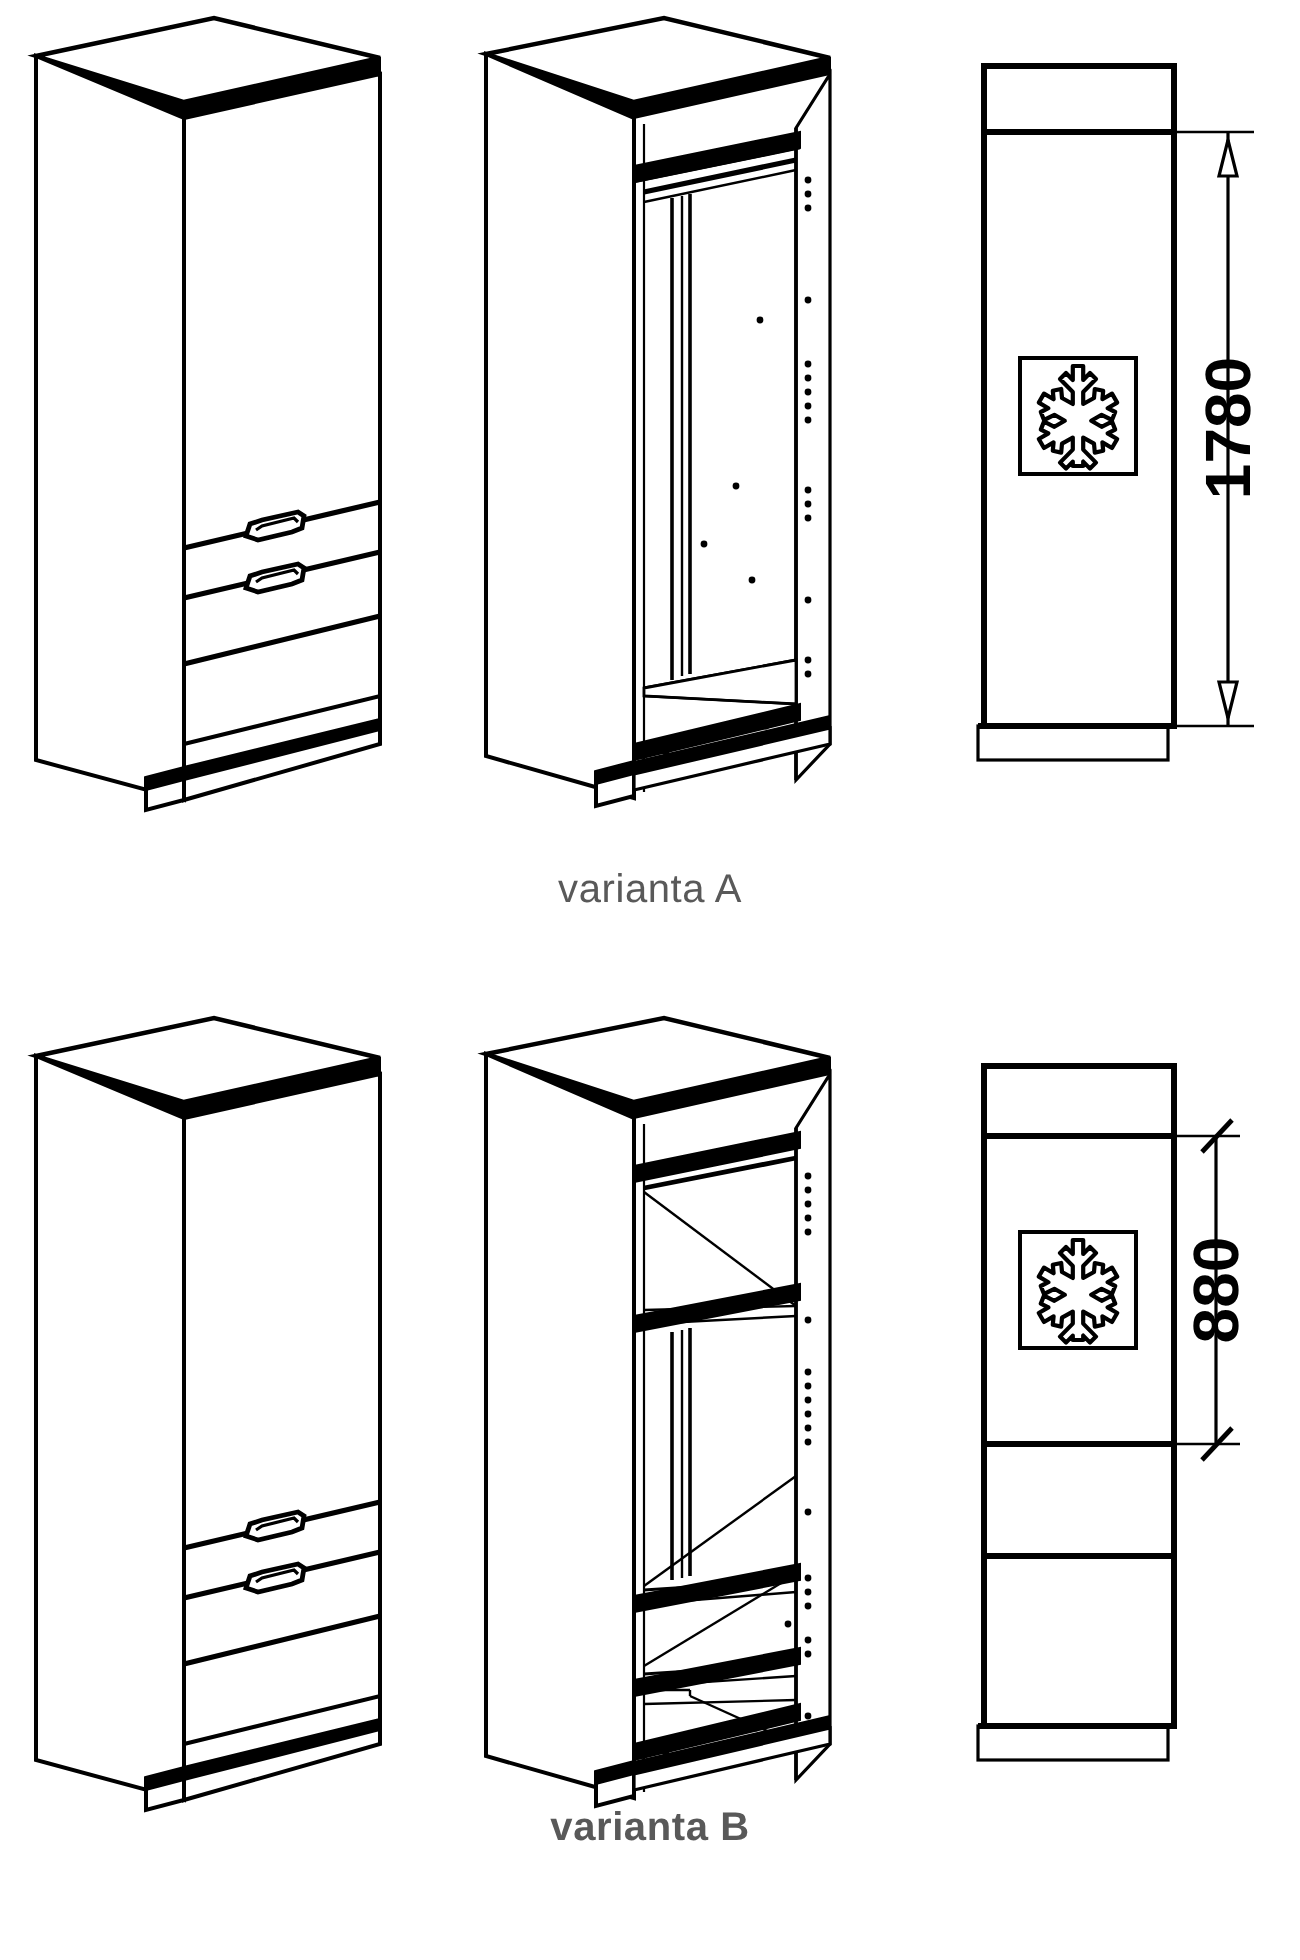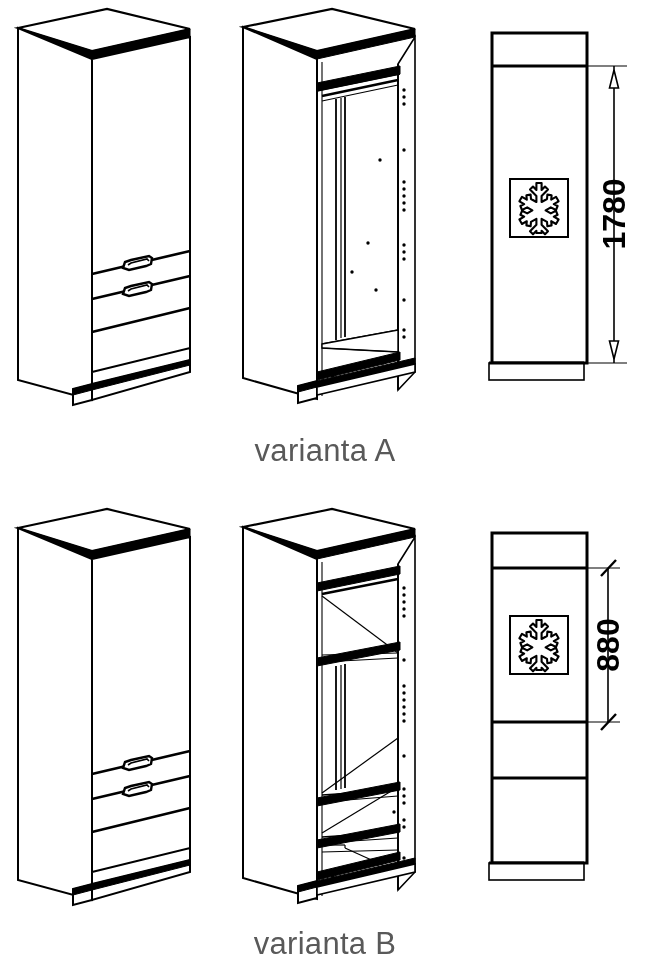--- a/index.html
+++ b/index.html
@@ -33,29 +33,29 @@
     top: 0;
     left: 0;
     display: block;
   }
   .variant-caption {
     position: absolute;
     left: 0;
     width: 650px;
     text-align: center;
     color: #595959;
-    font-size: 31px;
+    font-size: 20px;
     font-family: "Liberation Sans", sans-serif;
     letter-spacing: 0.3px;
     font-weight: 400;
     line-height: 1;
     user-select: none;
   }
   #caption-a { top: 435px; }
-  #caption-b { top: 438px; }
+  #caption-b { top: 414px; font-weight: bold; }
 </style>
 </head>
 <body>
 
 <div id="sheet">
 
   <div class="variant-block" id="variant-a-block">
 
     <svg class="views-svg" width="650" height="490" viewBox="0 0 650 490">
       <g fill="none" stroke="#000000" stroke-linecap="butt" stroke-linejoin="miter">

